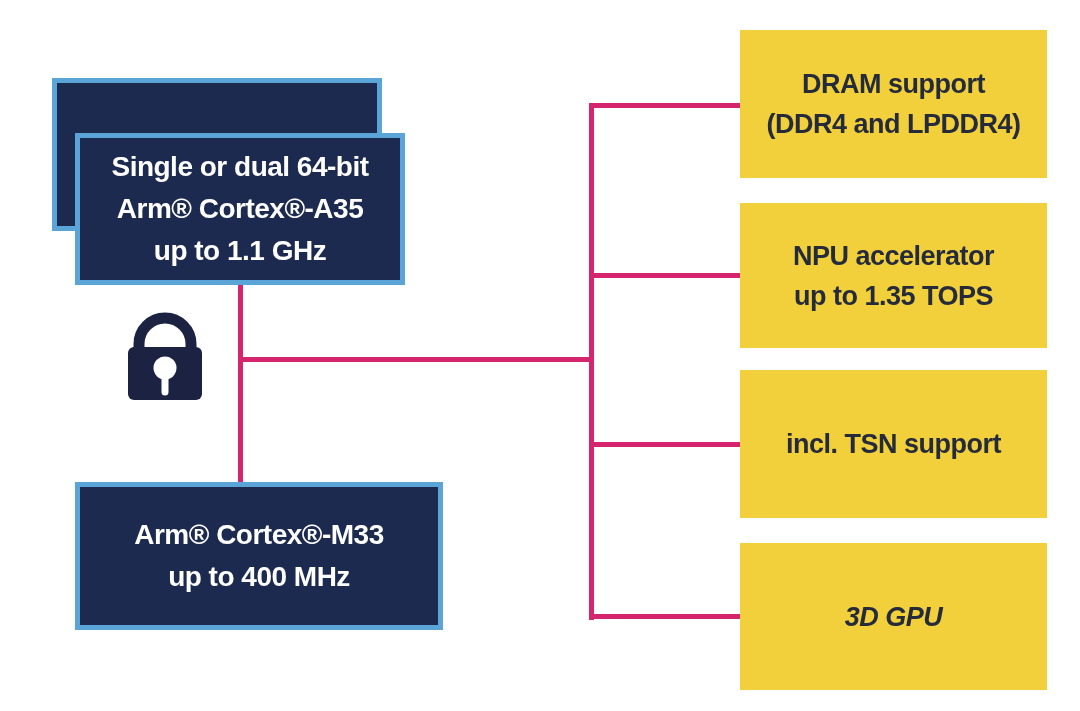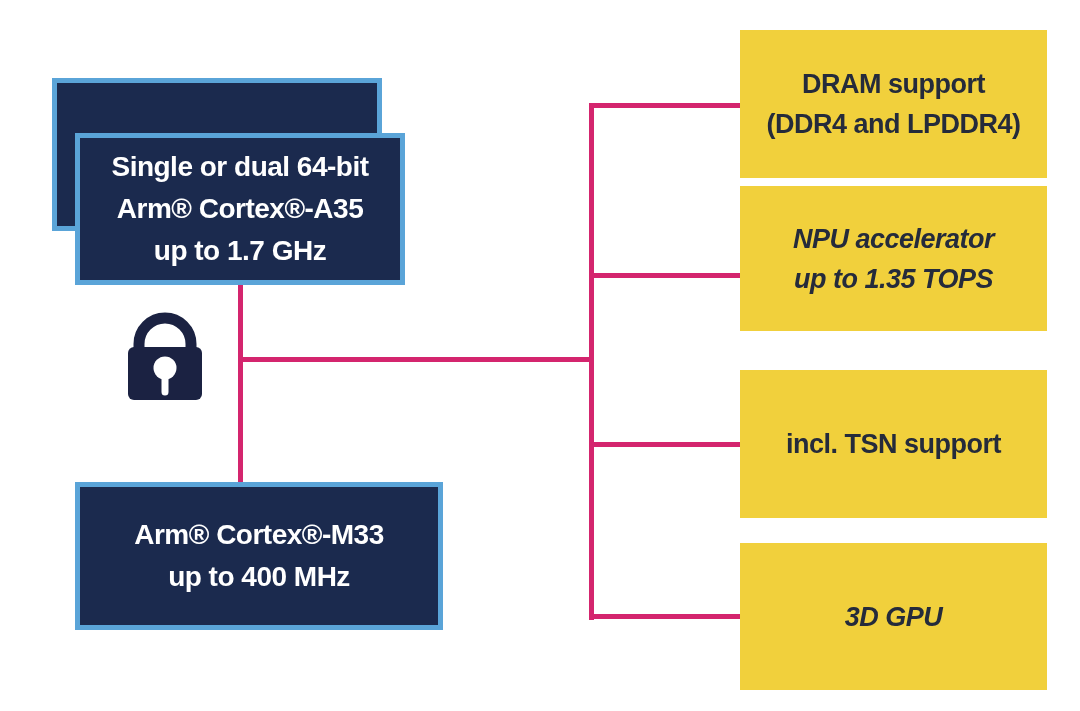--- a/index.html
+++ b/index.html
@@ -55,21 +55,21 @@
   }
   .yellow-box .txt {
     color: var(--text-on-yellow);
     font-weight: bold;
     font-size: 27px;
     line-height: 40px;
     letter-spacing: -0.5px;
     white-space: nowrap;
   }
   .yellow-1 { top: 30px;  height: 148px; }
-  .yellow-2 { top: 186px; height: 145px; font-style: italic; }
+  .yellow-2 { top: 203px; height: 145px; }
   .yellow-3 { top: 370px; height: 148px; }
   .yellow-4 { top: 543px; height: 147px; font-style: italic; }
 
   .line { position: absolute; background: var(--pink); }
   .v-left  { left: 238px; top: 257px; width: 5px;   height: 225px; }
   .h-main  { left: 238px; top: 357px; width: 356px; height: 5px; }
   .v-trunk { left: 589px; top: 103px; width: 5px;   height: 517px; }
   .stub-1  { left: 589px; top: 103px; width: 151px; height: 5px; }
   .stub-2  { left: 589px; top: 273px; width: 151px; height: 5px; }
   .stub-3  { left: 589px; top: 442px; width: 151px; height: 5px; }
@@ -89,21 +89,21 @@
   <div class="line v-trunk"></div>
   <div class="line stub-1"></div>
   <div class="line stub-2"></div>
   <div class="line stub-3"></div>
   <div class="line stub-4"></div>
 
   <div class="navy-box box-a35">
     <div class="txt">
       <div>Single or dual 64-bit</div>
       <div>Arm® Cortex®-A35</div>
-      <div>up to 1.7 GHz</div>
+      <div>up to 1.1 GHz</div>
     </div>
   </div>
 
   <div class="navy-box box-m33">
     <div class="txt">
       <div>Arm® Cortex®-M33</div>
       <div>up to 400 MHz</div>
     </div>
   </div>
 

